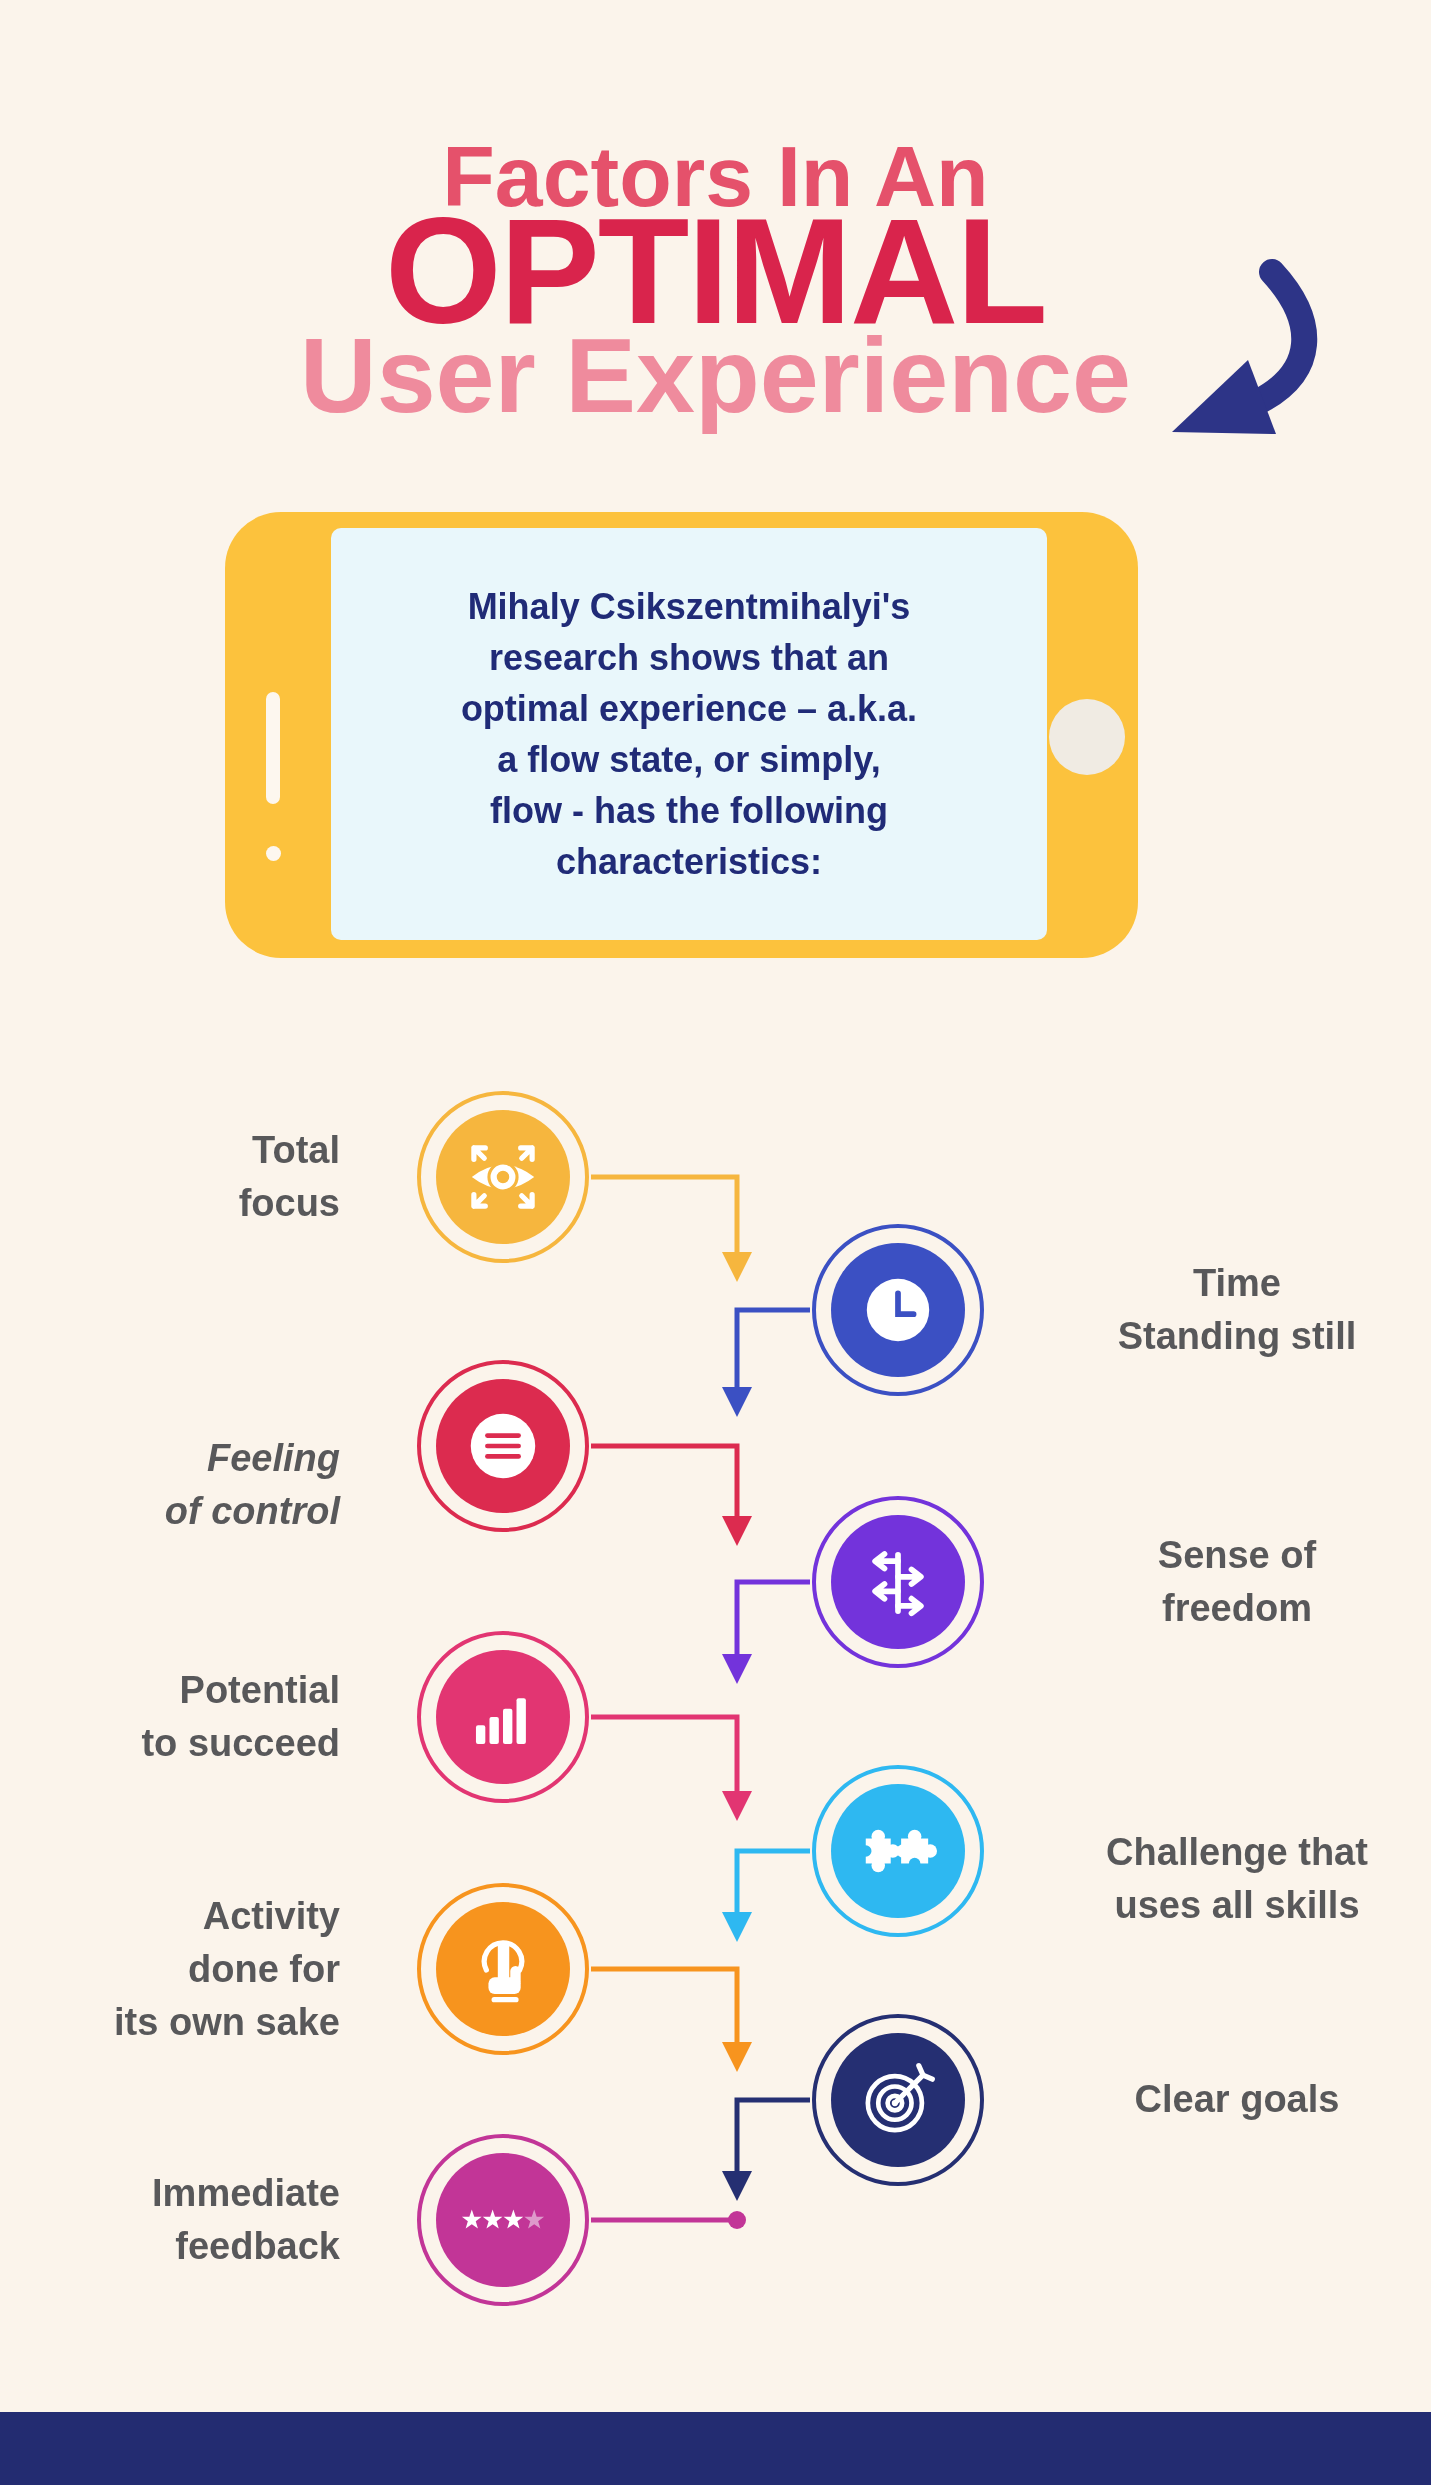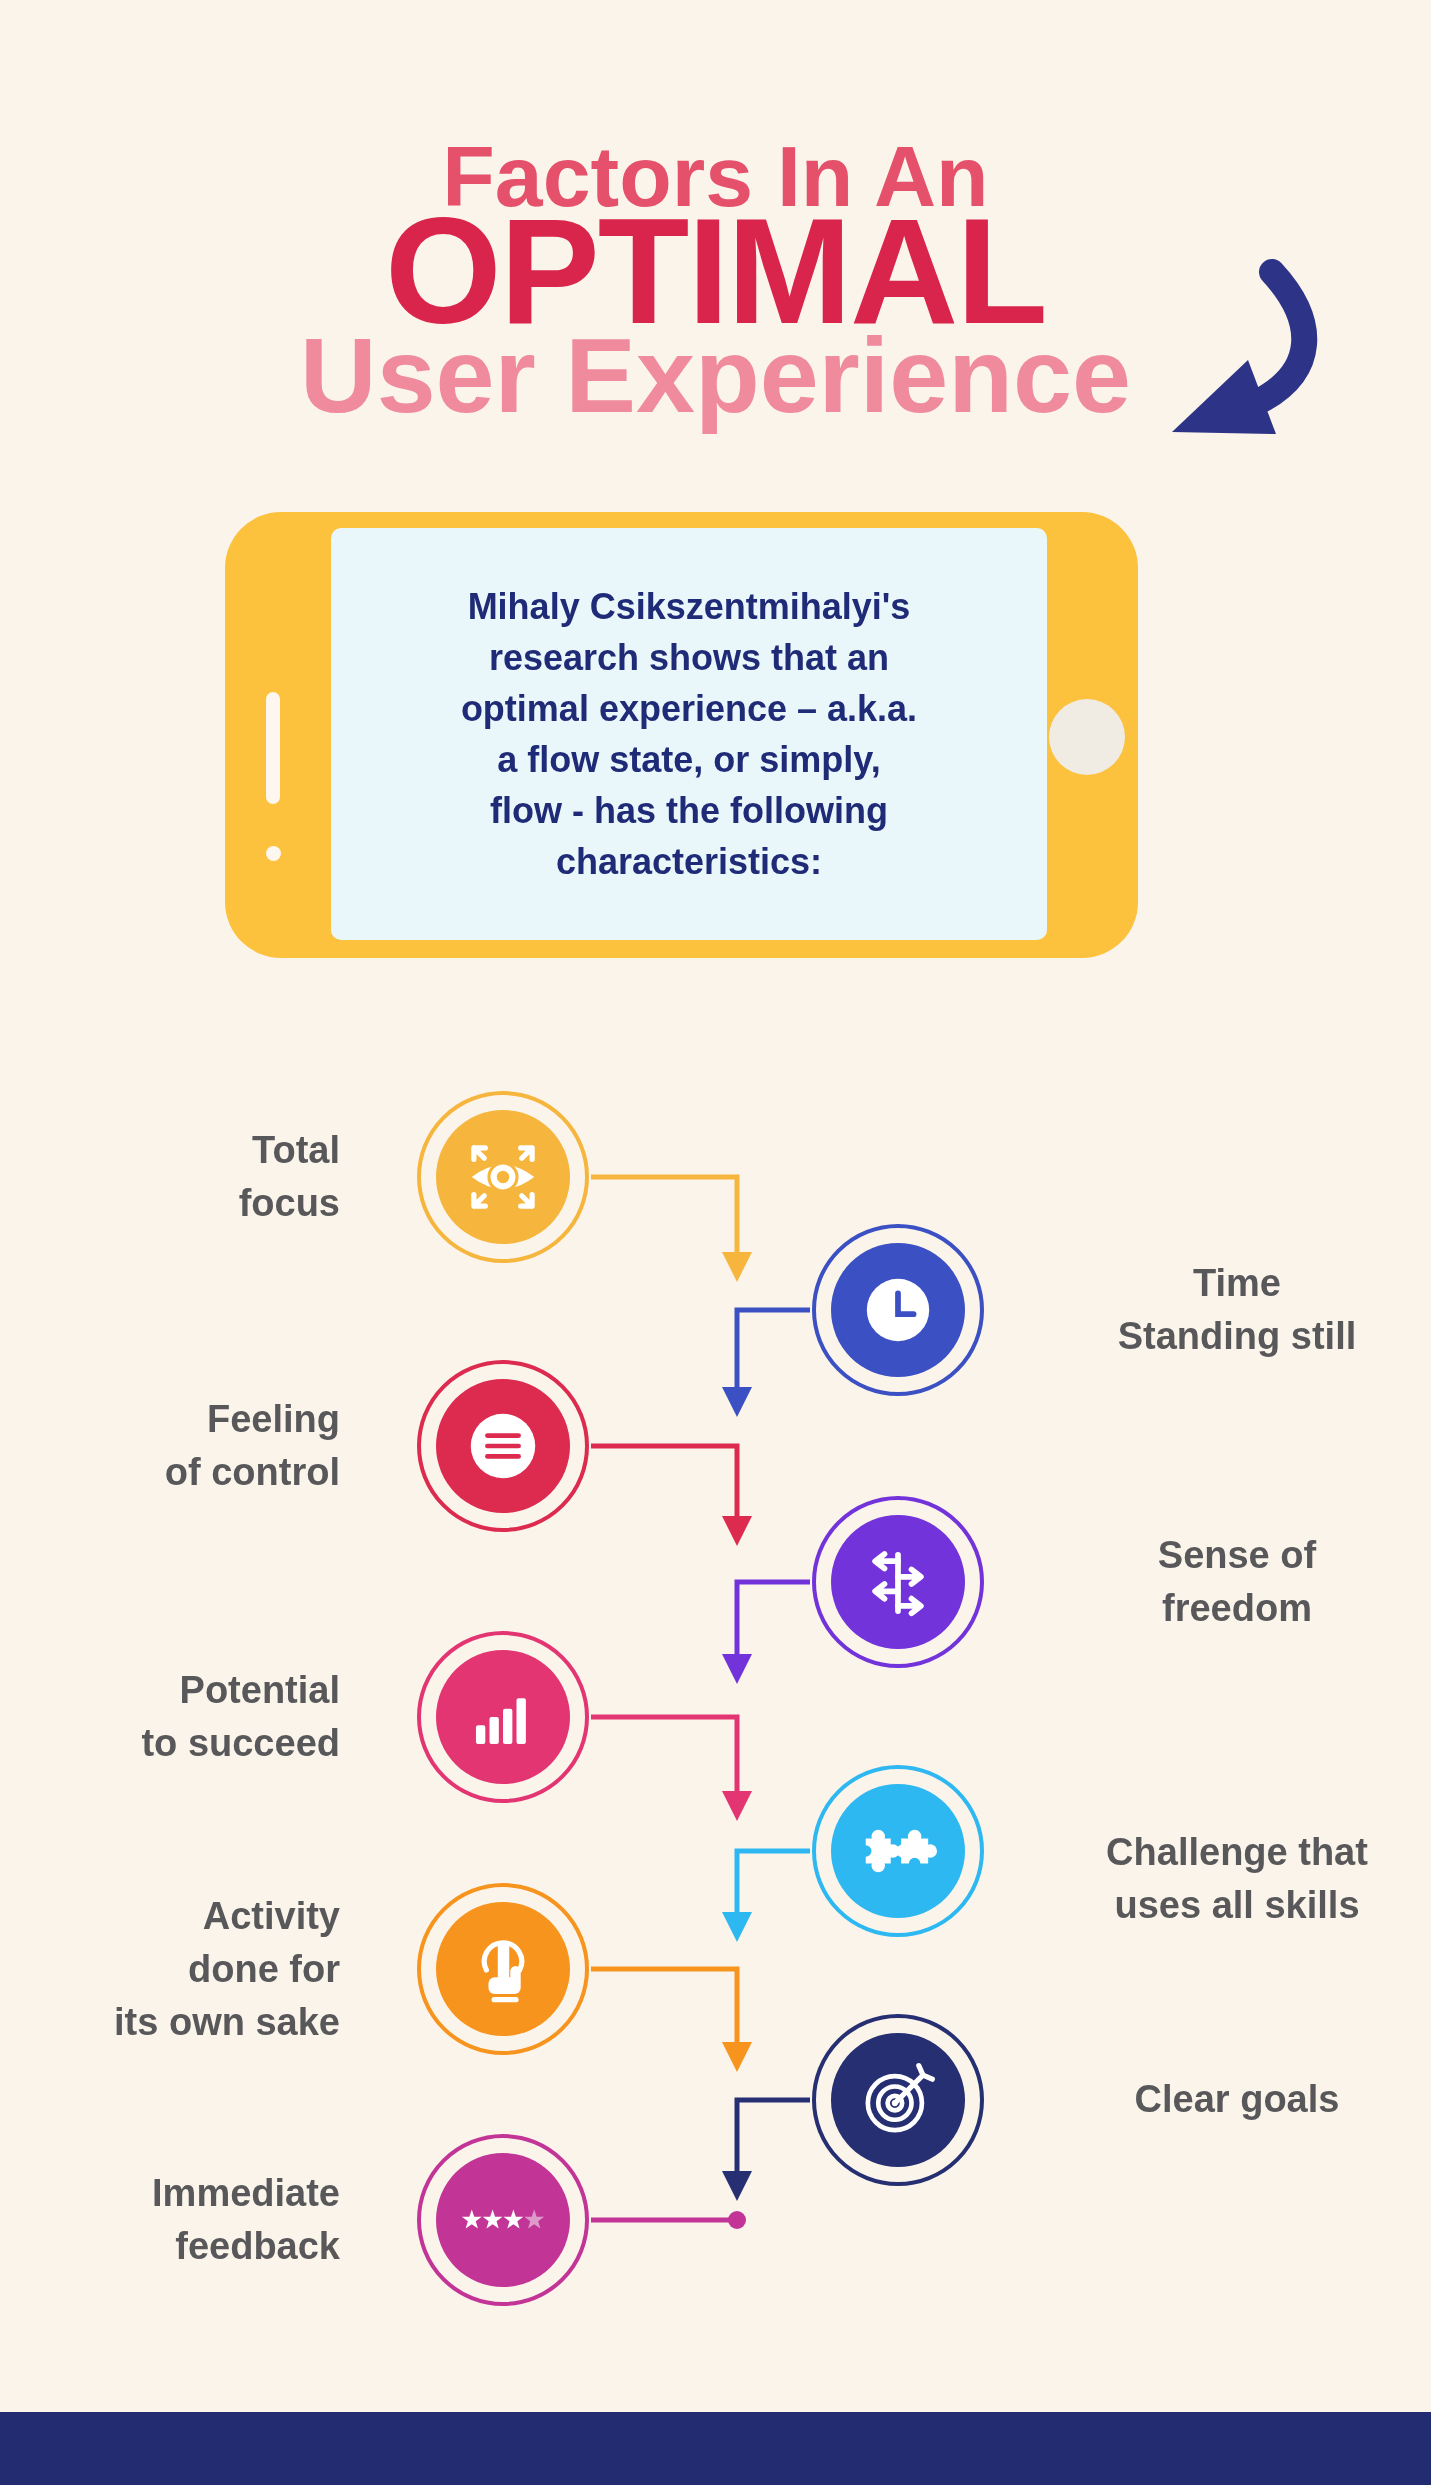--- a/index.html
+++ b/index.html
@@ -30,21 +30,21 @@
   .factor-disc{width:134px;height:134px;border-radius:50%;background:var(--c);
                display:flex;align-items:center;justify-content:center;}
   .factor-label{font-size:38px;line-height:53px;font-weight:700;color:#58585A;white-space:pre-line;}
   .label-left{left:30px;width:310px;text-align:right;}
   .label-right{left:1052px;width:370px;text-align:center;}
   
   #c-l1{left:417px;top:1091px;} #c-l2{left:417px;top:1360px;} #c-l3{left:417px;top:1631px;}
   #c-l4{left:417px;top:1883px;} #c-l5{left:417px;top:2134px;}
   #c-r1{left:812px;top:1224px;} #c-r2{left:812px;top:1496px;} #c-r3{left:812px;top:1765px;}
   #c-r4{left:812px;top:2014px;}
-  #lbl-l1{top:1124px;} #lbl-l2{top:1393px;} #lbl-l3{top:1664px;} #lbl-l4{top:1890px;} #lbl-l5{top:2167px;}
+  #lbl-l1{top:1124px;} #lbl-l2{top:1432px;font-style:italic;} #lbl-l3{top:1664px;} #lbl-l4{top:1890px;} #lbl-l5{top:2167px;}
   #lbl-r1{top:1257px;} #lbl-r2{top:1529px;} #lbl-r3{top:1798px;margin-top:28px;} #lbl-r4{top:2073px;}
   
   #overlay{left:0;top:0;pointer-events:none;}
   .conn path{stroke:var(--c);stroke-width:5;fill:none;}
   .conn polygon,.conn circle{fill:var(--c);stroke:none;}
   #curved-arrow path{stroke:var(--c);fill:none;}
   #curved-arrow polygon{fill:var(--c);}
   
   #footer-bar{left:0;top:2412px;width:1431px;height:73px;background:var(--c);}
   .icon{display:block;}

